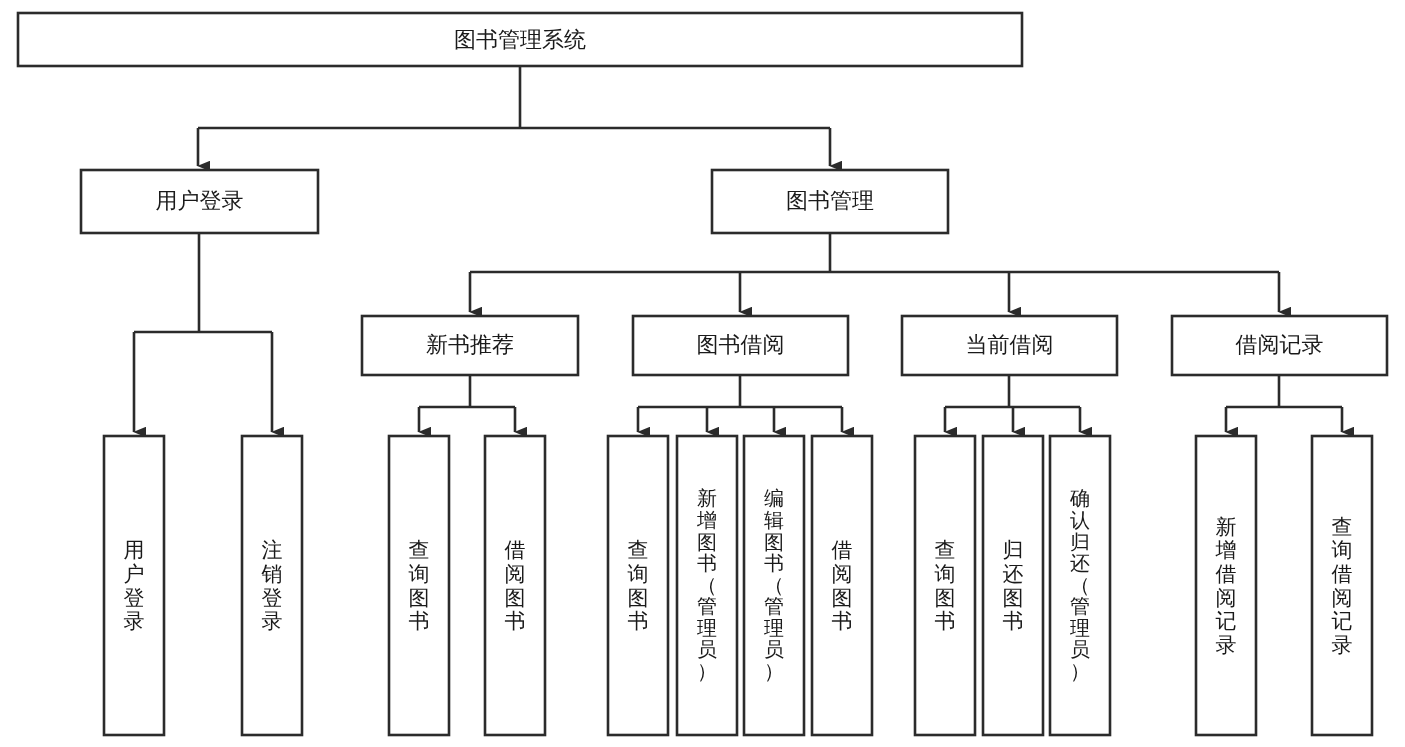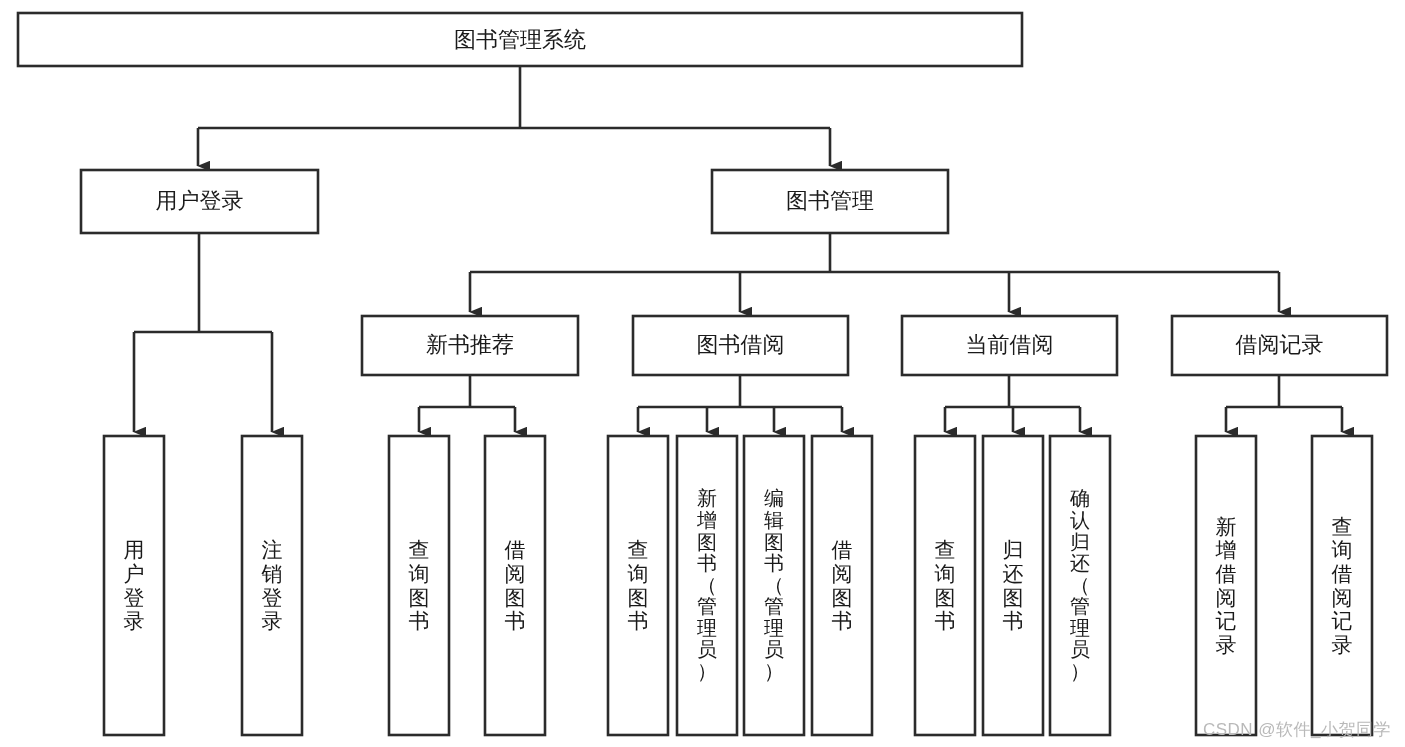--- a/index.html
+++ b/index.html
@@ -212,14 +212,13 @@
       <div class="vlabel" style="left: 677px; top: 436px; width: 60px; height: 299px; font-size: 20px; line-height: 1.08;"><span>新</span><span>增</span><span>图</span><span>书</span><span>（</span><span>管</span><span>理</span><span>员</span><span>）</span></div>
       <div class="vlabel" style="left: 744px; top: 436px; width: 60px; height: 299px; font-size: 20px; line-height: 1.08;"><span>编</span><span>辑</span><span>图</span><span>书</span><span>（</span><span>管</span><span>理</span><span>员</span><span>）</span></div>
       <div class="vlabel" style="left: 812px; top: 436px; width: 60px; height: 299px;"><span>借</span><span>阅</span><span>图</span><span>书</span></div>
       <div class="vlabel" style="left: 915px; top: 436px; width: 60px; height: 299px;"><span>查</span><span>询</span><span>图</span><span>书</span></div>
       <div class="vlabel" style="left: 983px; top: 436px; width: 60px; height: 299px;"><span>归</span><span>还</span><span>图</span><span>书</span></div>
       <div class="vlabel" style="left: 1050px; top: 436px; width: 60px; height: 299px; font-size: 20px; line-height: 1.08;"><span>确</span><span>认</span><span>归</span><span>还</span><span>（</span><span>管</span><span>理</span><span>员</span><span>）</span></div>
       <div class="vlabel" style="left: 1196px; top: 436px; width: 60px; height: 299px;"><span>新</span><span>增</span><span>借</span><span>阅</span><span>记</span><span>录</span></div>
       <div class="vlabel" style="left: 1312px; top: 436px; width: 60px; height: 299px;"><span>查</span><span>询</span><span>借</span><span>阅</span><span>记</span><span>录</span></div>
     </div>
 
-  <div class="watermark">CSDN @软件_小贺同学</div>
 </div>
 
 </body></html>

